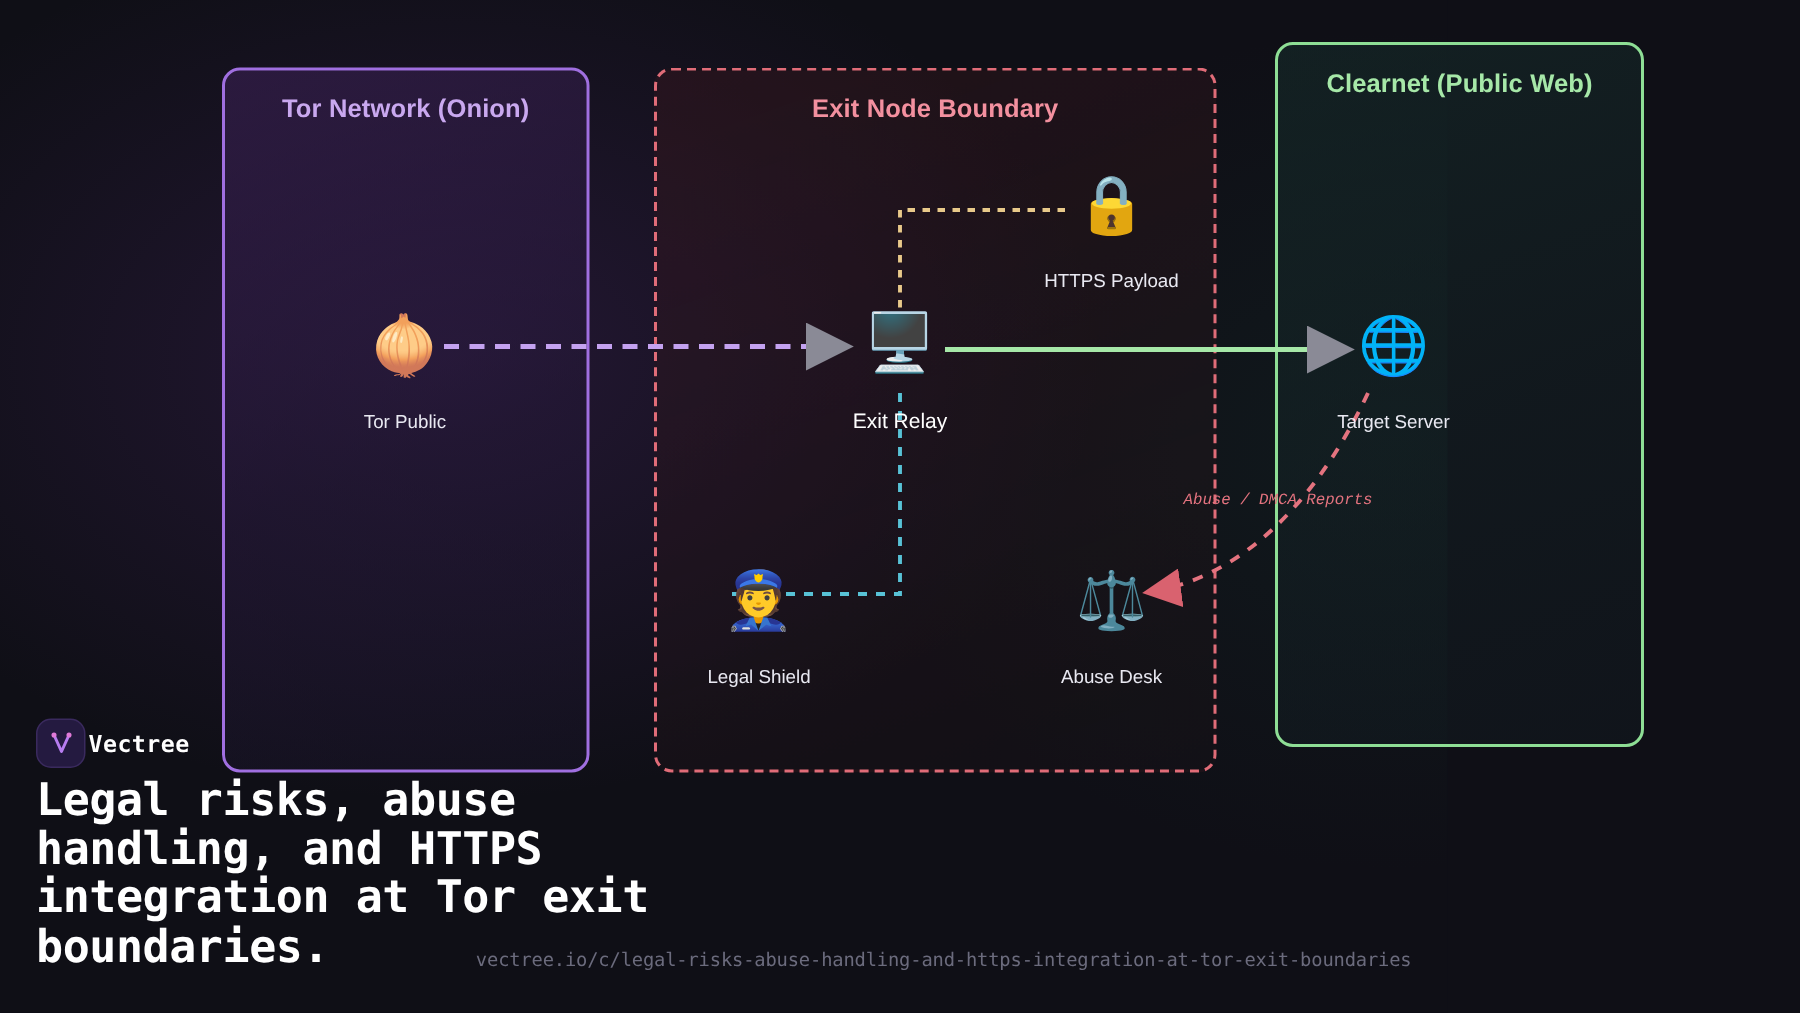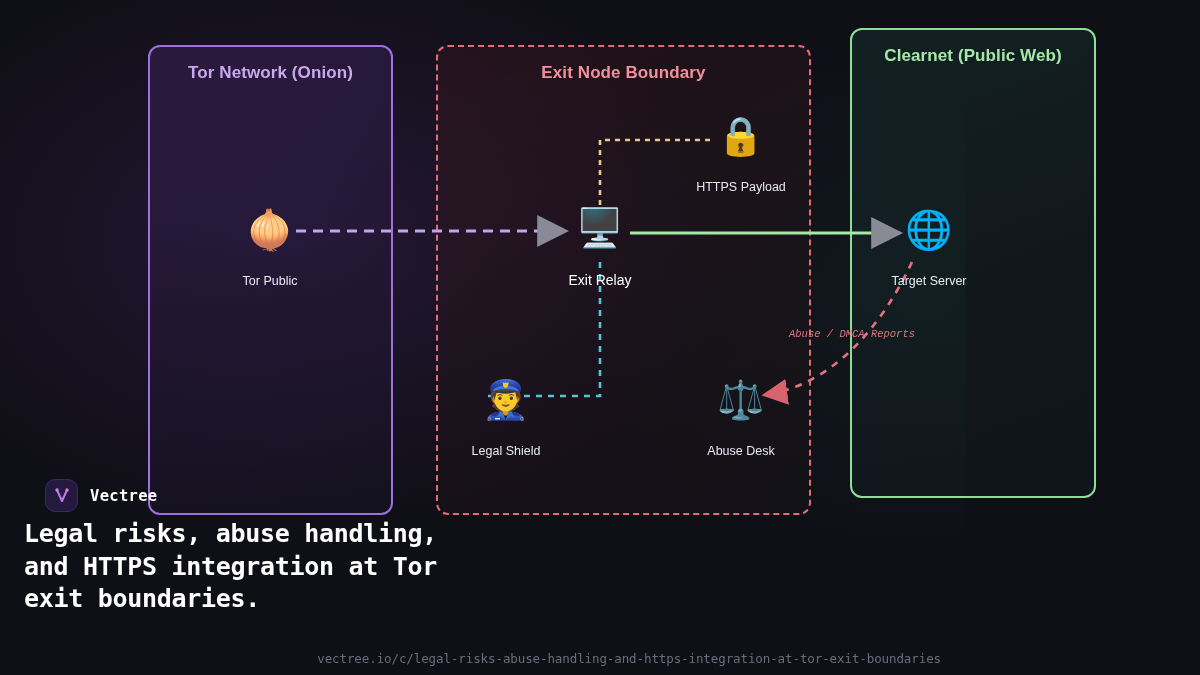--- a/index.html
+++ b/index.html
@@ -82,45 +82,44 @@
     font-size: 10.5px;
     font-style: italic;
     color: #e4737f;
     white-space: nowrap;
     z-index: 7;
   }
 
   
   #brand {
     position: absolute; left: 24px; top: 479px;
-    display: flex; align-items: center; gap: 12px;
+    display: flex; align-items: center; gap: 2px;
     z-index: 10;
-    margin-left: 21px;
   }
   #brand-mark {
     width: 33px; height: 33px; border-radius: 10px;
     background: #241a40;
     border: 1px solid #3a2a5e;
     display: flex; align-items: center; justify-content: center;
   }
   #brand-name {
     font-family: "DejaVu Sans Mono", monospace;
     font-size: 15.5px; font-weight: bold; color: #ffffff;
     letter-spacing: .3px;
   }
   #caption {
     position: absolute; left: 24px; top: 518px; width: 470px;
     font-family: "DejaVu Sans Mono", monospace;
-    font-size: 25px; line-height: 32.5px;
+    font-size: 30px; line-height: 32.5px;
     font-weight: bold; color: #ffffff;
     letter-spacing: -0.3px;
     z-index: 10;
   }
   #url {
-    position: absolute; right: 24px; top: 651px;
+    position: absolute; right: 24px; top: 632px;
     font-family: "DejaVu Sans Mono", monospace;
     font-size: 12.5px; color: #6b6b7d;
     letter-spacing: -0.1px;
     z-index: 10;
   }
 </style>
 </head>
 <body>
 
 <div id="stage">

